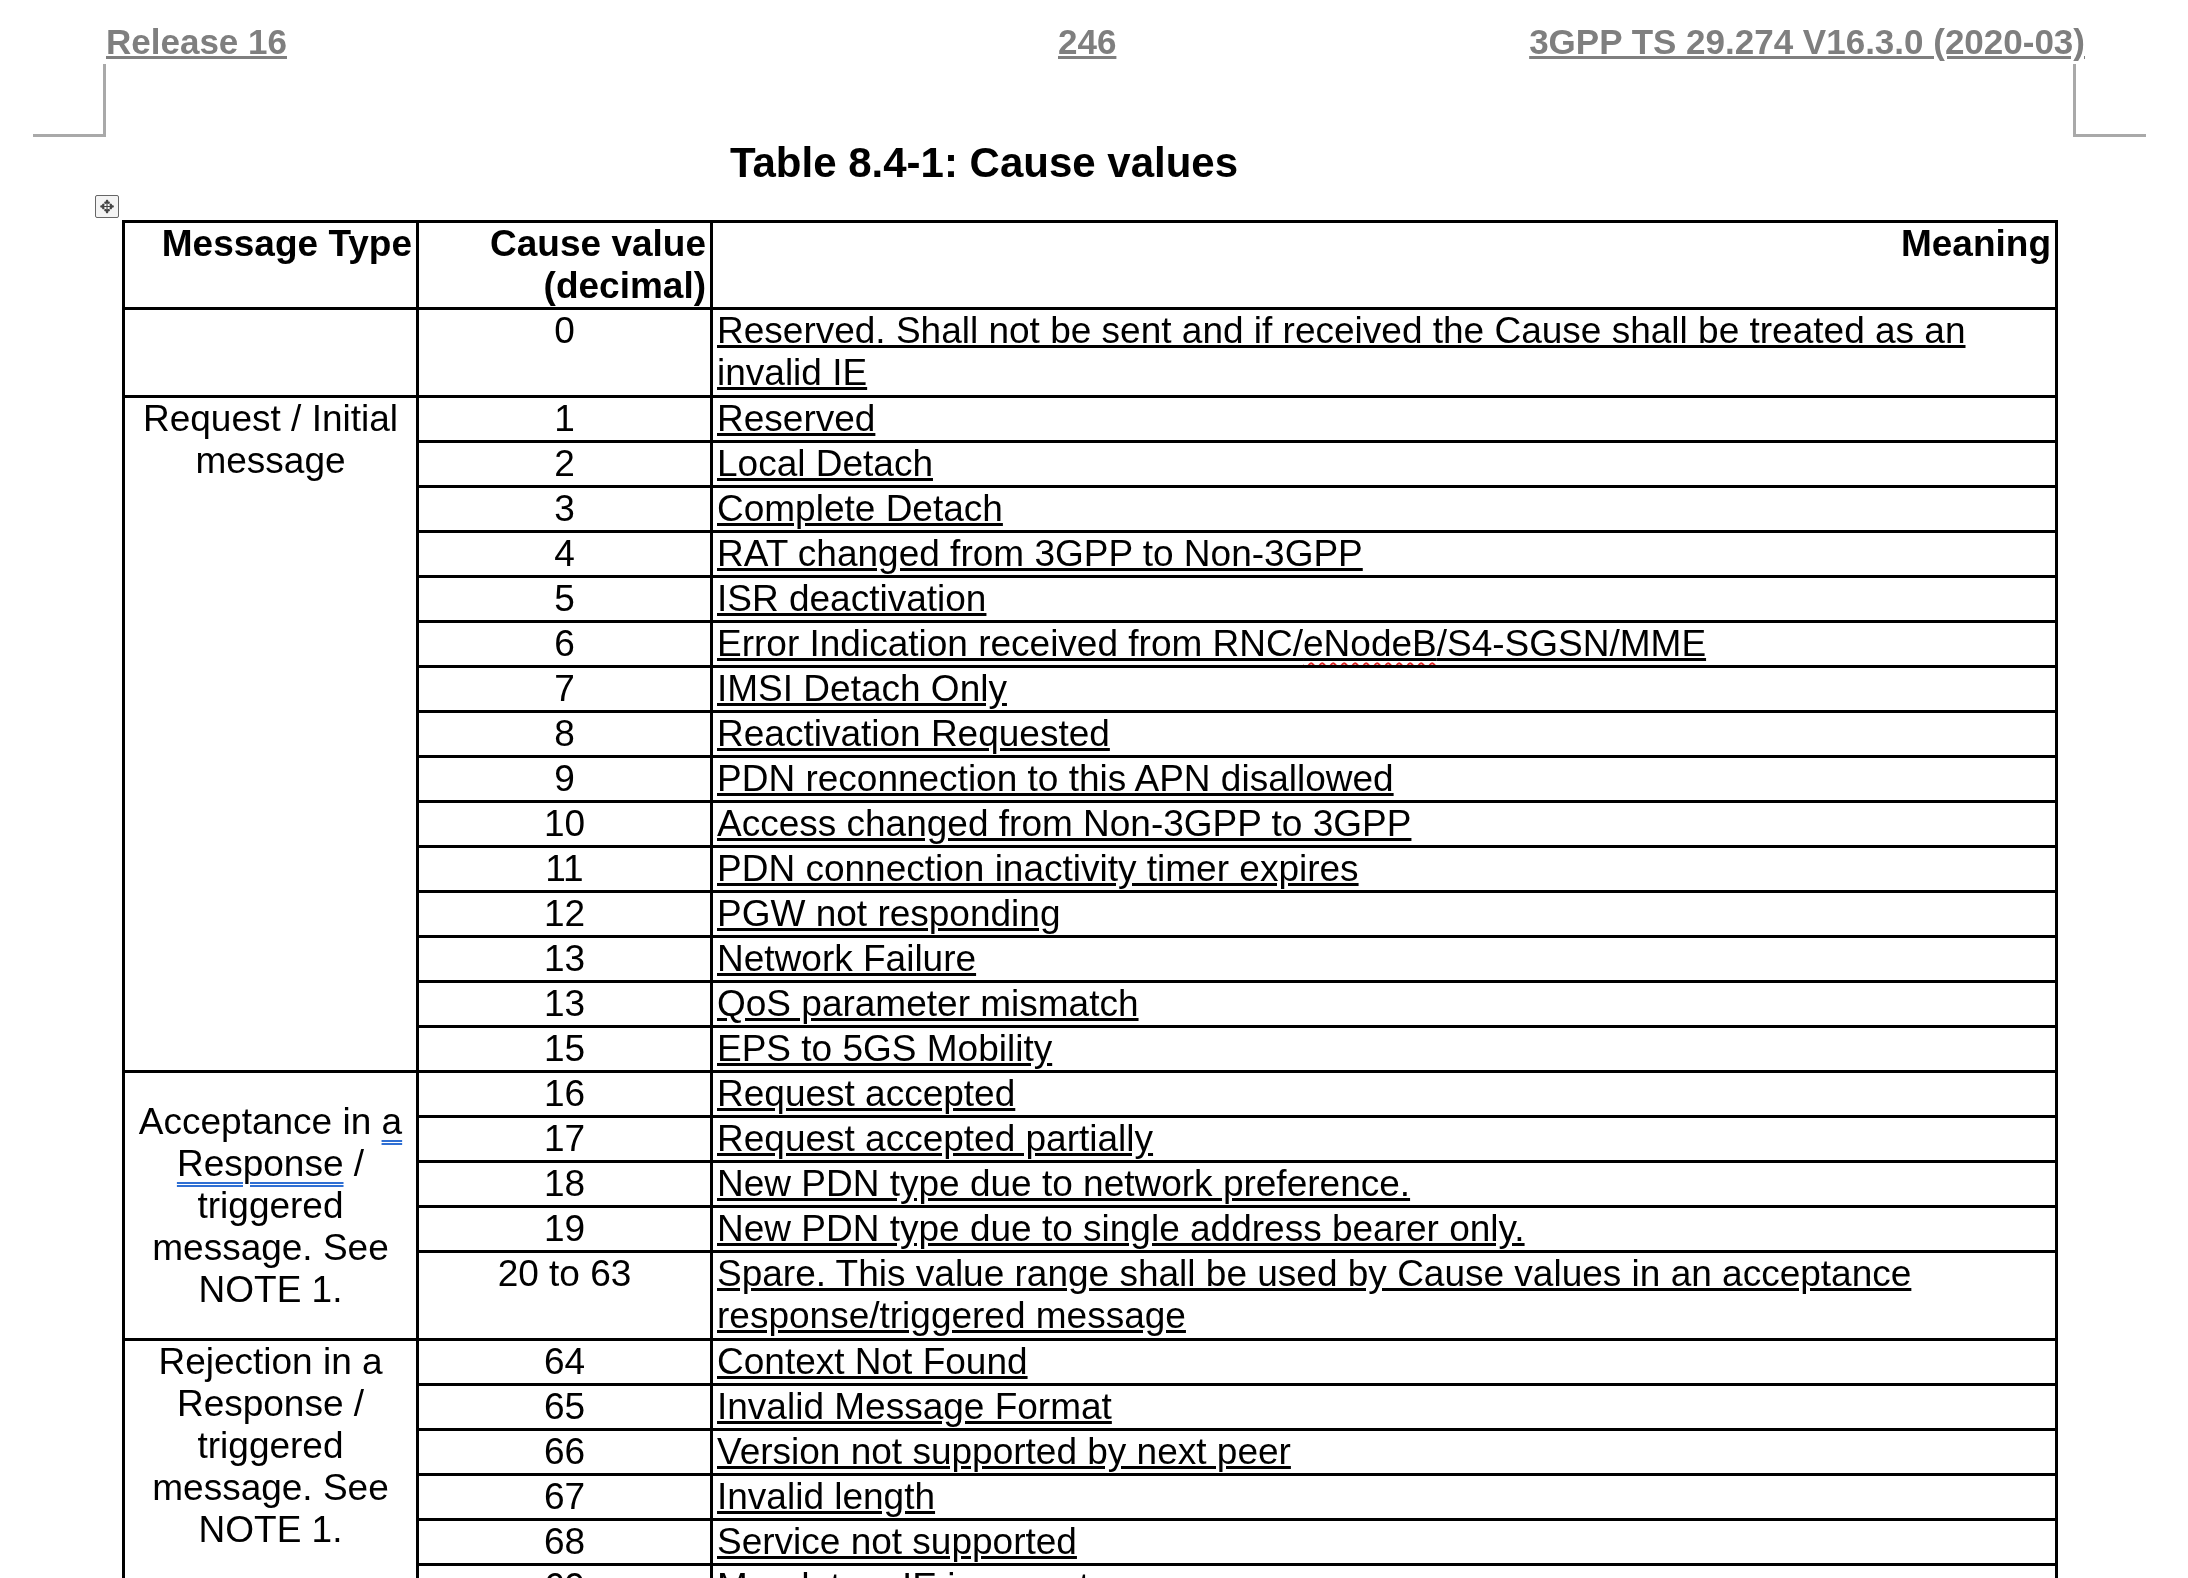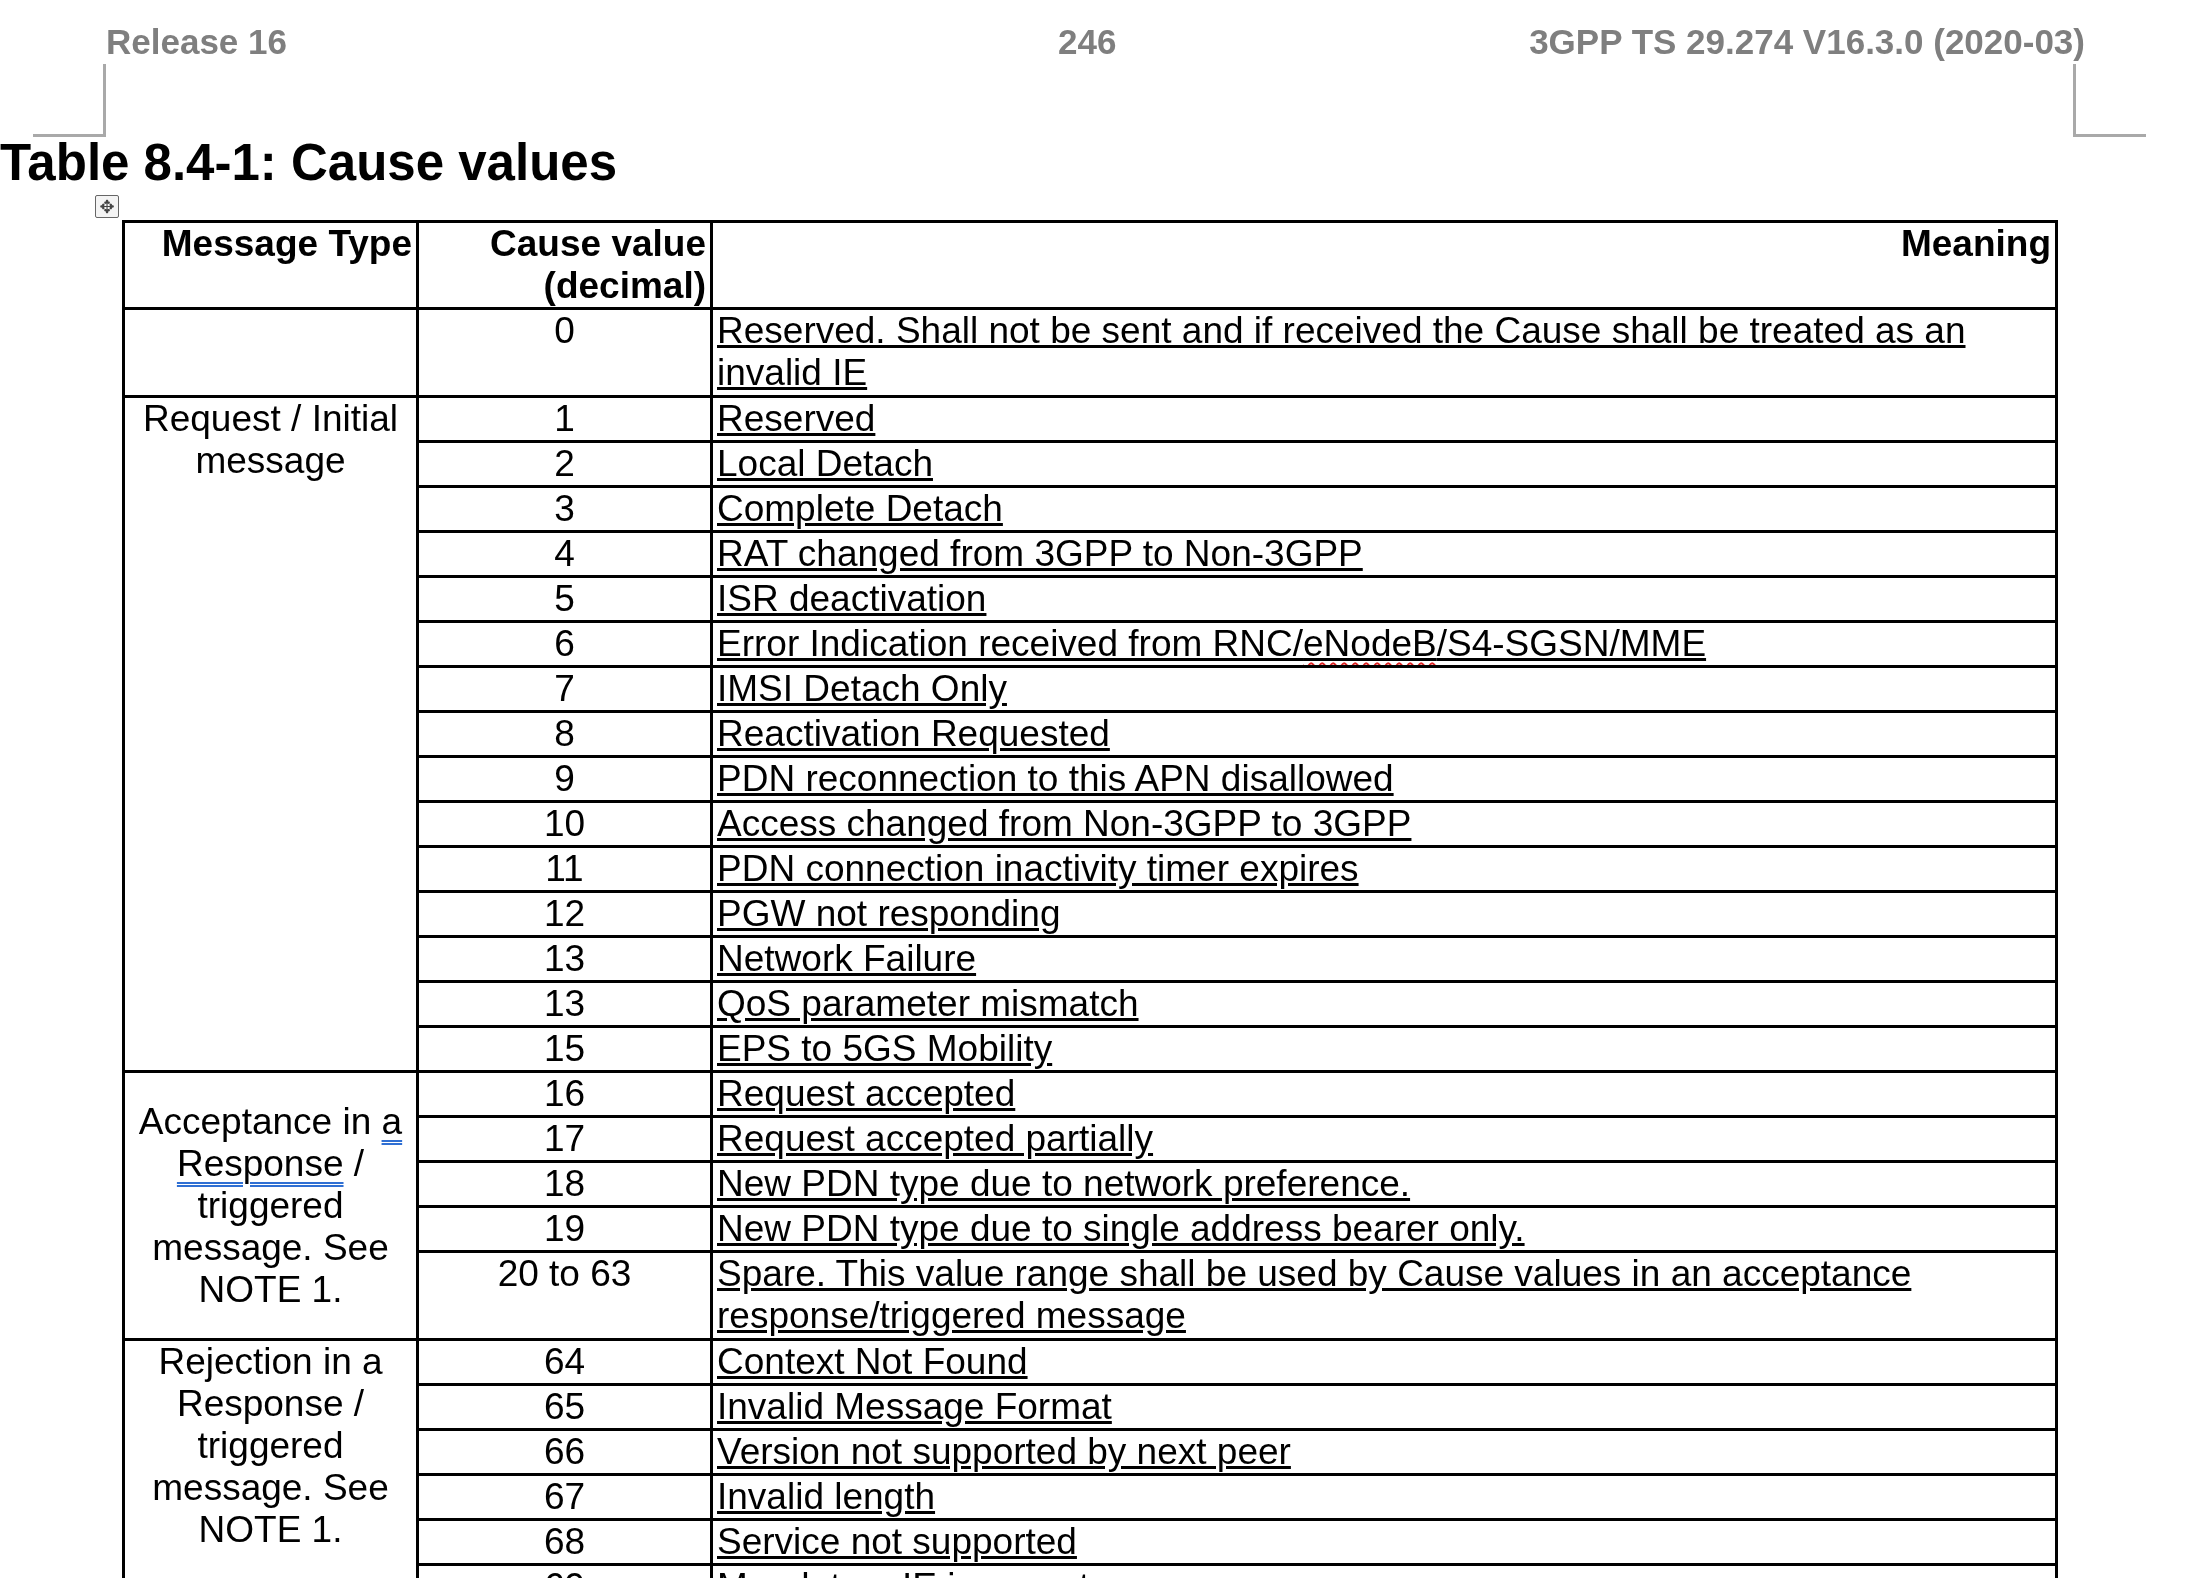--- a/index.html
+++ b/index.html
@@ -16,20 +16,21 @@
     color: #000;
   }
   .page-header {
     position: absolute;
     top: 22px;
     font-weight: bold;
     font-size: 35px;
     color: #7f7f7f;
     line-height: 40px;
     white-space: nowrap;
+    text-decoration: underline;
   }
   #hdr-left { left: 106px; }
   #hdr-center { left: 1058px; }
   #hdr-right { right: 103px; }
 
   .corner-mark {
     position: absolute;
     border-color: #a9a9a9;
     border-style: solid;
   }
@@ -46,23 +47,23 @@
     width: 70px;
     height: 70px;
     border-width: 0 0 3px 3px;
   }
 
   .table-title {
     position: absolute;
     top: 140px;
     left: 0;
     width: 1968px;
-    text-align: left;
+    text-align: center;
     font-weight: bold;
-    font-size: 51px;
+    font-size: 42px;
     line-height: 46px;
   }
 
   .move-handle {
     position: absolute;
     left: 95px;
     top: 195px;
     width: 22px;
     height: 21px;
     border: 1.5px solid #666;

